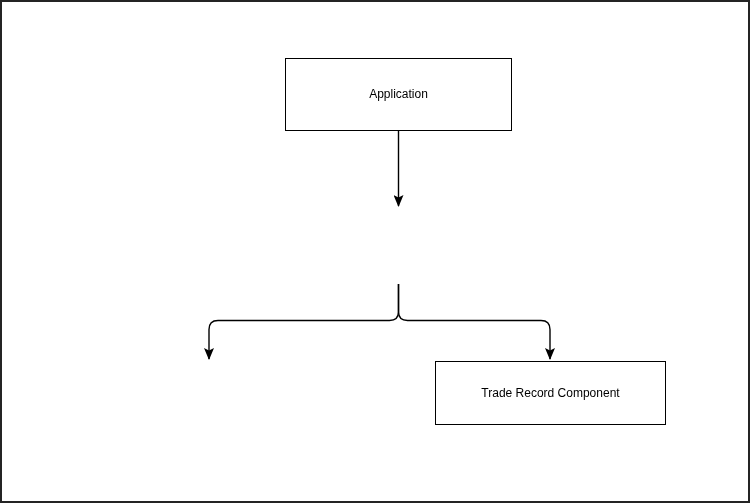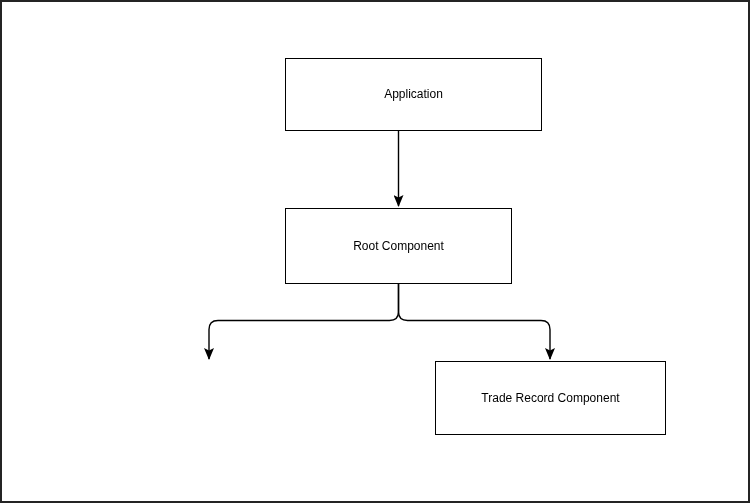--- a/index.html
+++ b/index.html
@@ -31,24 +31,24 @@
     background: #ffffff;
     border: 1px solid #000000;
     display: flex;
     align-items: center;
     justify-content: center;
     text-align: center;
     font-size: 12px;
     color: #000000;
     line-height: 1.2;
   }
-  #node-application  { left: 285px; top: 58px;  width: 257px; height: 73px; }
+  #node-application  { left: 285px; top: 58px;  width: 227px; height: 73px; }
   #node-root         { left: 285px; top: 208px; width: 227px; height: 76px; }
   #node-trade-header { left: 65px;  top: 361px; width: 230px; height: 74px; }
-  #node-trade-record { left: 435px; top: 361px; width: 231px; height: 74px; }
+  #node-trade-record { left: 435px; top: 361px; width: 231px; height: 64px; }
 </style>
 </head>
 <body>
 
 <div class="canvas">
 
   <svg class="edges" viewBox="0 0 750 503" xmlns="http://www.w3.org/2000/svg">
     <defs>
       <marker id="arrowhead" viewBox="0 0 12 10" refX="11" refY="5" markerWidth="12" markerHeight="10" orient="auto" markerUnits="userSpaceOnUse">
         <path d="M0,0 L12,5 L0,10 L2.5,5 Z" fill="#000000"></path>
@@ -57,18 +57,17 @@
 
     <path d="M398.5,131 L398.5,206" fill="none" stroke-width="1.4" marker-end="url(#arrowhead)" stroke="#000000"></path>
 
     <path d="M398.5,284 L398.5,311.5 Q398.5,320.5 389.5,320.5 L218,320.5 Q209,320.5 209,329.5 L209,359" fill="none" stroke-width="1.4" marker-end="url(#arrowhead)" stroke="#000000"></path>
 
     <path d="M398.5,284 L398.5,311.5 Q398.5,320.5 407.5,320.5 L541,320.5 Q550,320.5 550,329.5 L550,359" fill="none" stroke-width="1.4" marker-end="url(#arrowhead)" stroke="#000000"></path>
   </svg>
 
   <div class="node" id="node-application">Application</div>
 
-  <div class="node" id="node-root">Root Component</div>
 
 
   <div class="node" id="node-trade-record">Trade Record Component</div>
 
 </div>
 
 </body></html>

